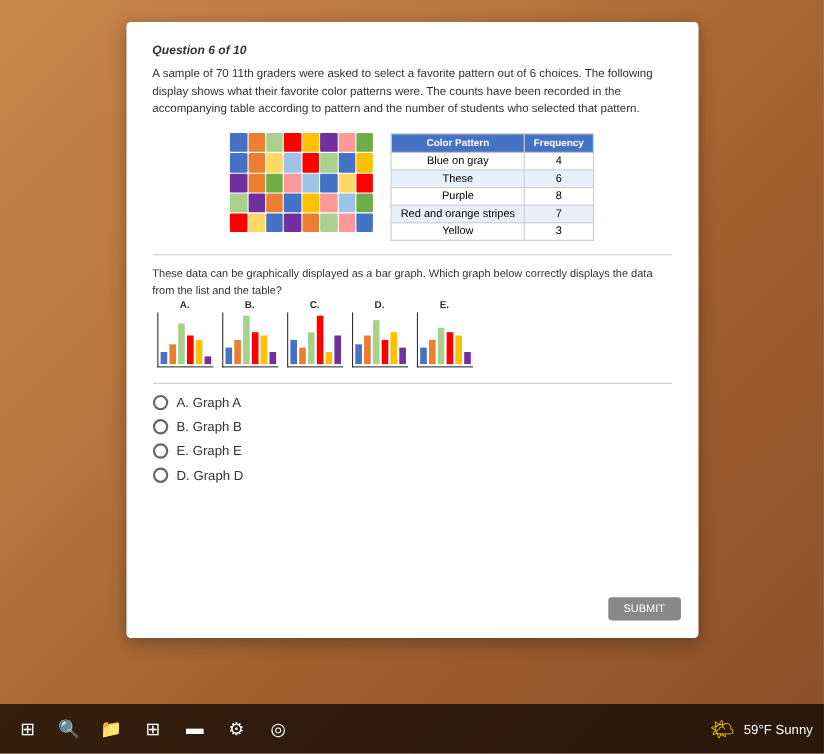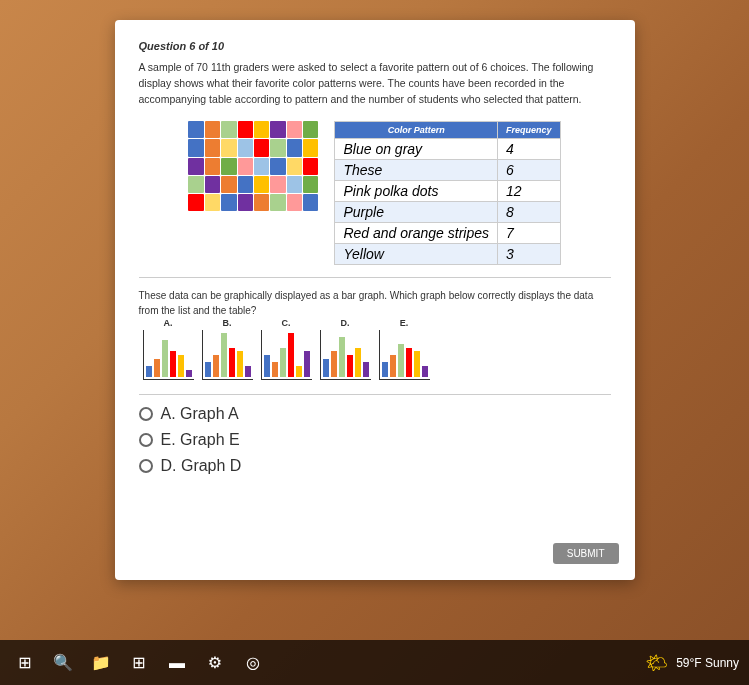--- a/index.html
+++ b/index.html
@@ -119,37 +119,36 @@
 
     .pattern-cell {
       border-radius: 1px;
     }
 
     
     .freq-table {
       border-collapse: collapse;
       font-size: 9px;
       flex-shrink: 0;
-      font-style: italic;
     }
 
     .freq-table th {
       background: #4472c4;
       color: white;
       padding: 3px 8px;
       border: 1px solid #ccc;
       text-align: center;
       font-size: 9px;
     }
 
     .freq-table td {
       padding: 2px 8px;
       border: 1px solid #ccc;
-      text-align: left;
-      font-size: 14px;
+      text-align: center;
+      font-size: 10px;
     }
 
     .freq-table tr:nth-child(even) td {
       background: #e8f0fb;
     }
 
     .freq-table tr:nth-child(odd) td {
       background: white;
     }
 
@@ -216,21 +215,21 @@
       height: 14px;
       border-radius: 50%;
       border: 2px solid #666;
       flex-shrink: 0;
       display: flex;
       align-items: center;
       justify-content: center;
     }
 
     .answer-label {
-      font-size: 16px;
+      font-size: 12px;
       color: #333;
     }
 
     .submit-btn {
       position: absolute;
       bottom: 16px;
       right: 16px;
       background: #888;
       color: white;
       border: none;
@@ -312,24 +311,20 @@
         <tbody id="table-body">
             <tr>
               <td>Blue on gray</td>
               <td>4</td>
             </tr>
             <tr>
               <td>These</td>
               <td>6</td>
             </tr>
             <tr>
-              <td>Pink polka dots</td>
-              <td>12</td>
-            </tr>
-            <tr>
               <td>Purple</td>
               <td>8</td>
             </tr>
             <tr>
               <td>Red and orange stripes</td>
               <td>7</td>
             </tr>
             <tr>
               <td>Yellow</td>
               <td>3</td>
@@ -399,20 +394,24 @@
           </div>
         </div>
       </div>
 
     <hr class="divider">
 
     <div class="answer-options" id="answer-options">
         <div class="answer-option">
           <div class="radio-circle"></div>
           <span class="answer-label">A.  Graph A</span>
+        </div>
+        <div class="answer-option">
+          <div class="radio-circle"></div>
+          <span class="answer-label">B.  Graph B</span>
         </div>
         <div class="answer-option">
           <div class="radio-circle"></div>
           <span class="answer-label">E.  Graph E</span>
         </div>
         <div class="answer-option">
           <div class="radio-circle"></div>
           <span class="answer-label">D.  Graph D</span>
         </div>
       </div>

